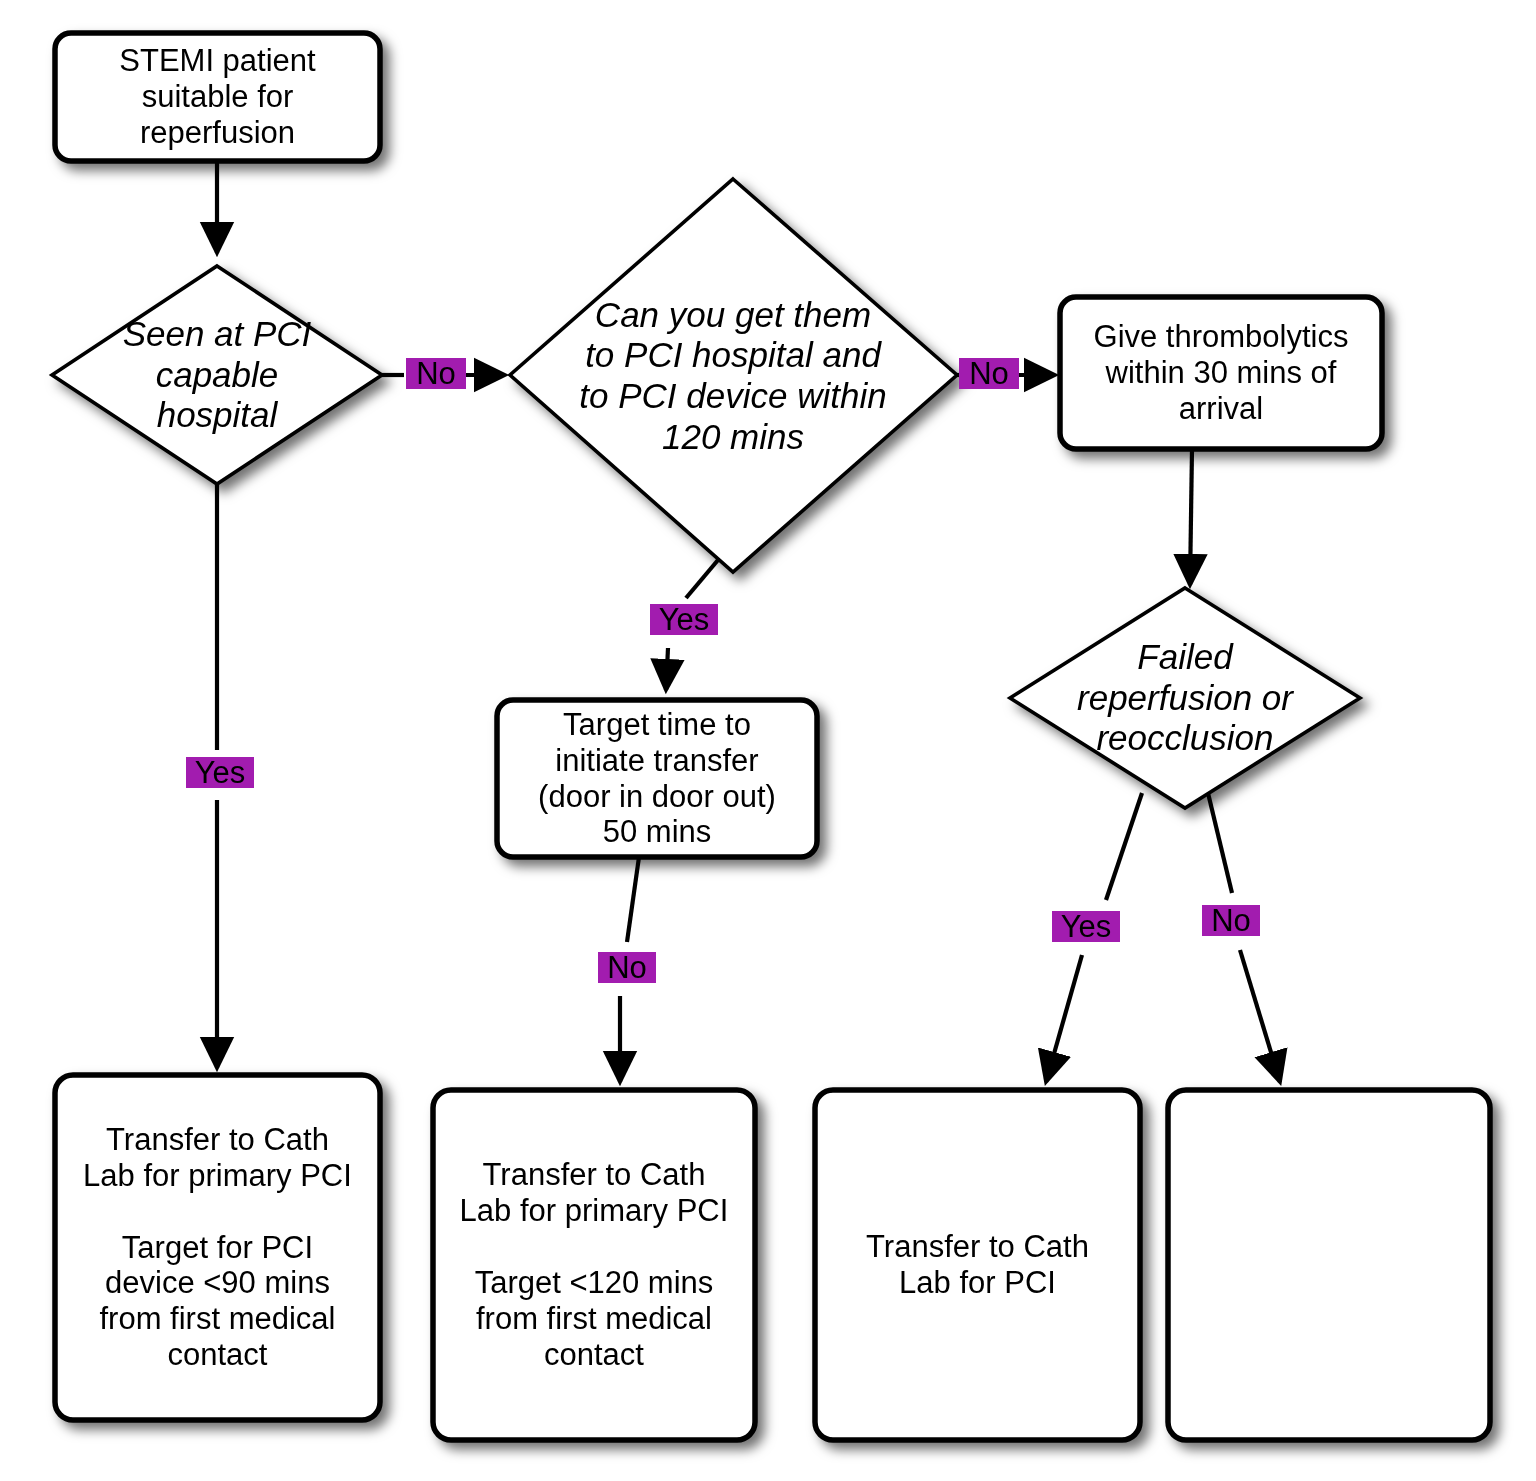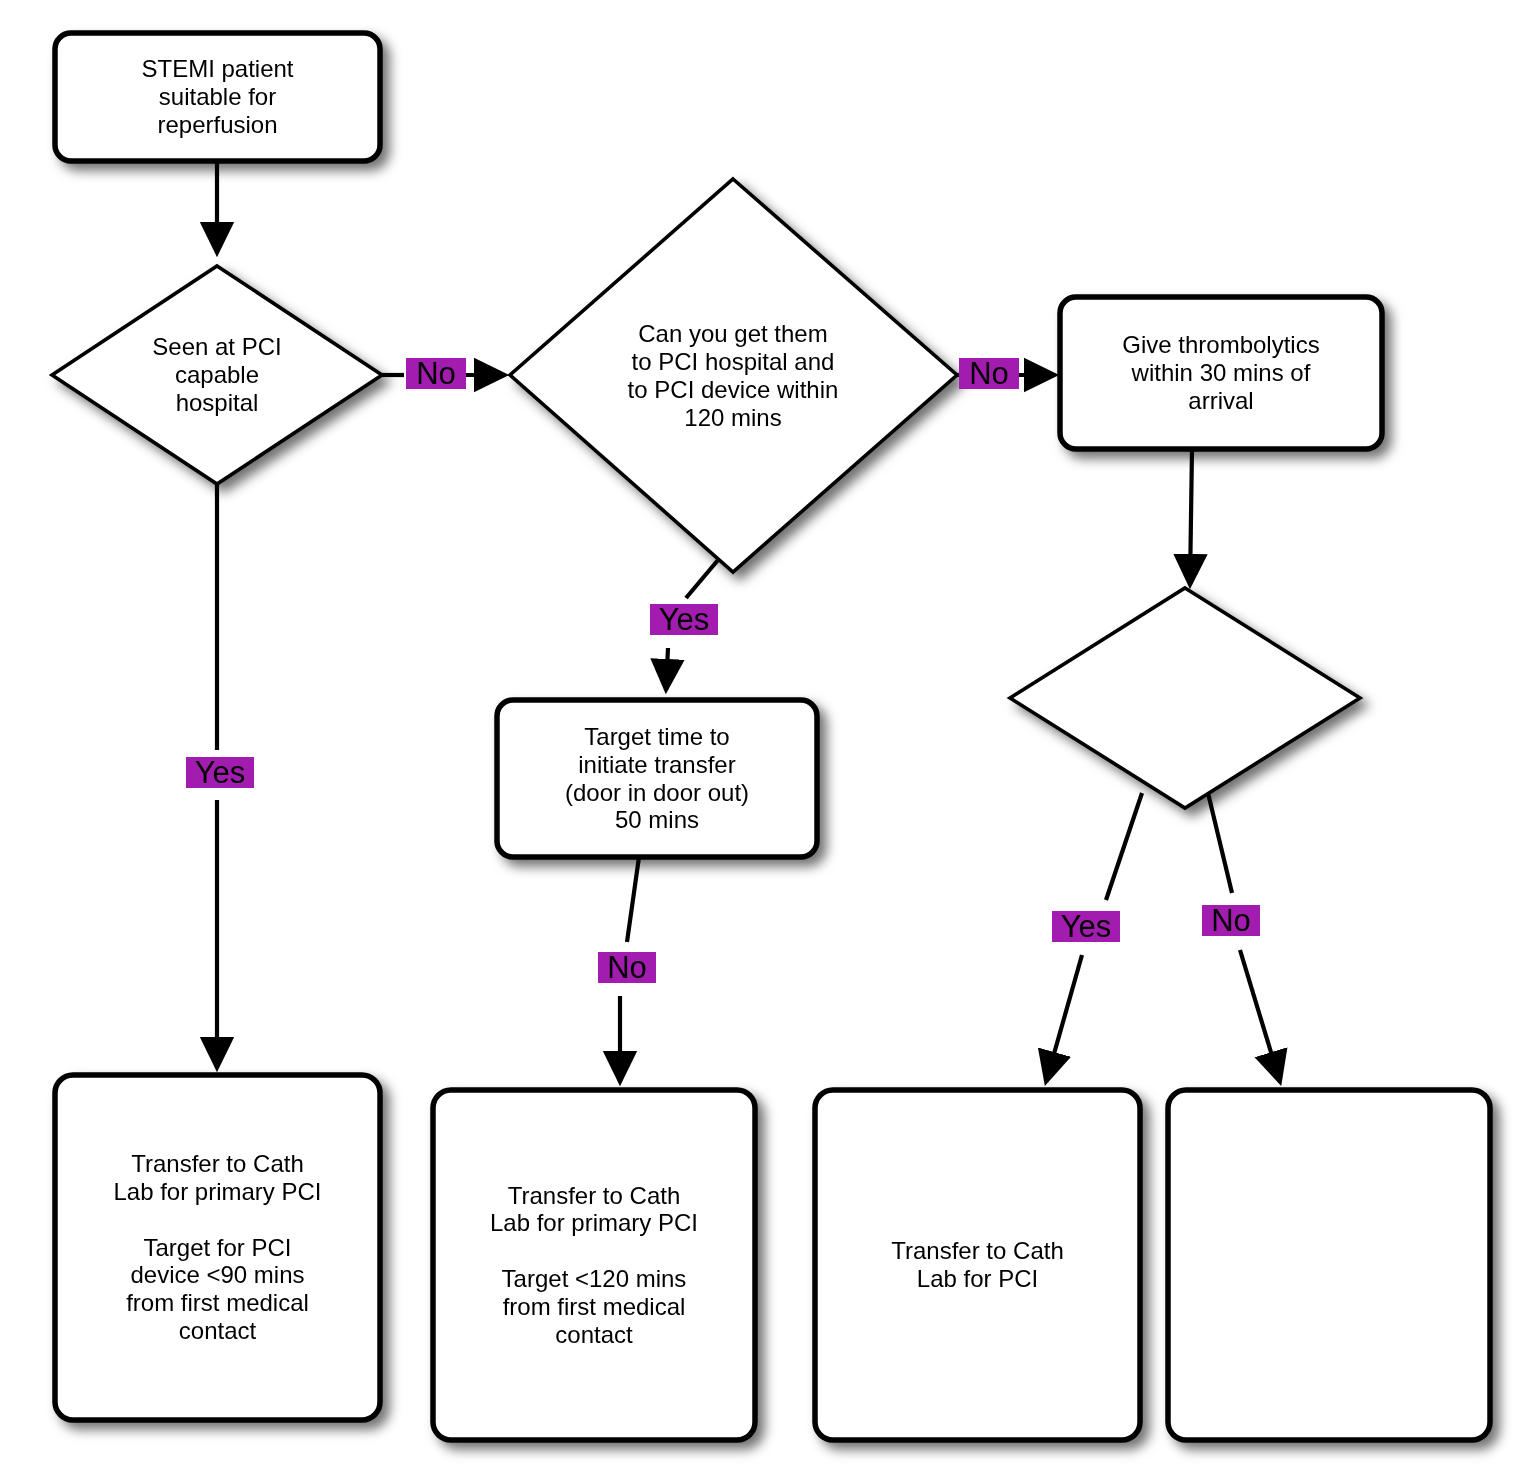--- a/index.html
+++ b/index.html
@@ -7,22 +7,22 @@
        font-family:"Liberation Sans","DejaVu Sans",sans-serif;color:#000;}
   #stage{position:absolute;left:0;top:0;width:1536px;height:1481px;}
   svg.layer{position:absolute;left:0;top:0;width:1536px;height:1481px;overflow:visible;}
   #edges{z-index:1;}
   #nodes{z-index:2;}
   .node-text{position:absolute;z-index:3;display:flex;align-items:center;
              justify-content:center;text-align:center;line-height:1.16;
              white-space:pre-line;pointer-events:none;}
   .edge-label{position:absolute;z-index:4;background:#a21caf;
               text-align:center;line-height:1;white-space:nowrap;}
-  .t-box{font-size:24px;}
-  .t-dia{font-size:24px;}
+  .t-box{font-size:31px;}
+  .t-dia{font-size:35px;font-style:italic;}
   .t-lbl{font-size:31px;}
 </style>
 </head>
 <body>
 
 <div id="stage">
 
   <svg class="layer" id="edges" viewBox="0 0 1536 1481">
     <defs>
       <marker id="ah" markerWidth="9" markerHeight="9" refX="7.4" refY="4.5" orient="auto" markerUnits="strokeWidth">
@@ -87,20 +87,23 @@
 
   <div class="node-text t-dia" style="left:555px;top:285px;width:356px;height:182px;">Can you get them
 to PCI hospital and
 to PCI device within
 120 mins</div>
 
   <div class="node-text t-box" style="left:1060px;top:297px;width:322px;height:152px;">Give thrombolytics
 within 30 mins of
 arrival</div>
 
+  <div class="node-text t-dia" style="left:1040px;top:633px;width:290px;height:130px;">Failed
+reperfusion or
+reocclusion</div>
 
   <div class="node-text t-box" style="left:497px;top:700px;width:320px;height:157px;">Target time to
 initiate transfer
 (door in door out)
 50 mins</div>
 
   <div class="node-text t-box" style="left:55px;top:1075px;width:325px;height:345px;">Transfer to Cath
 Lab for primary PCI
 
 Target for PCI

